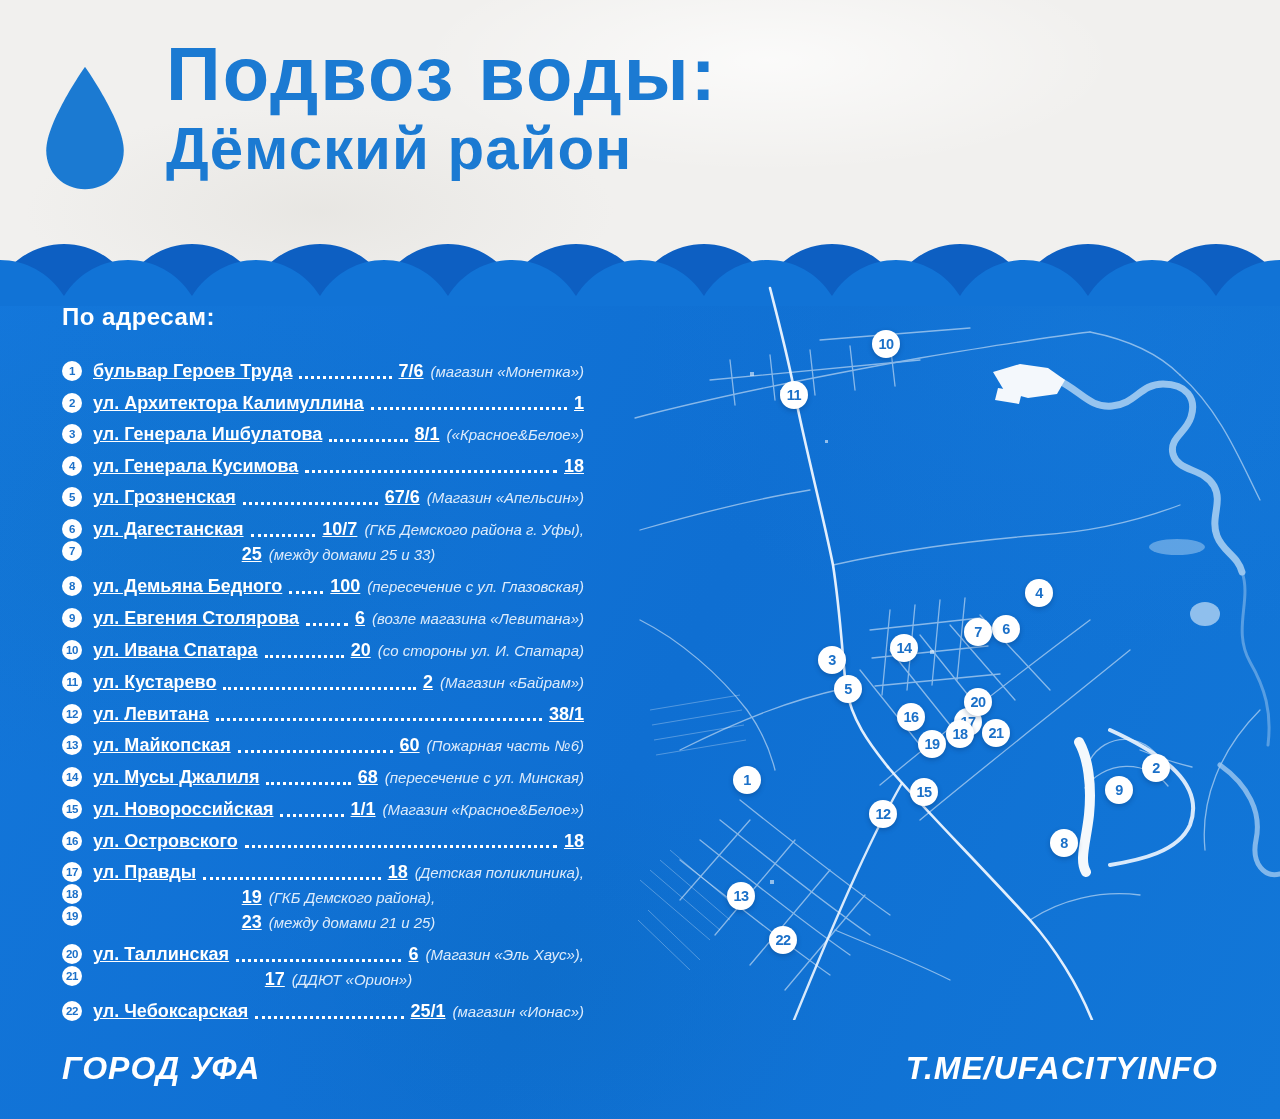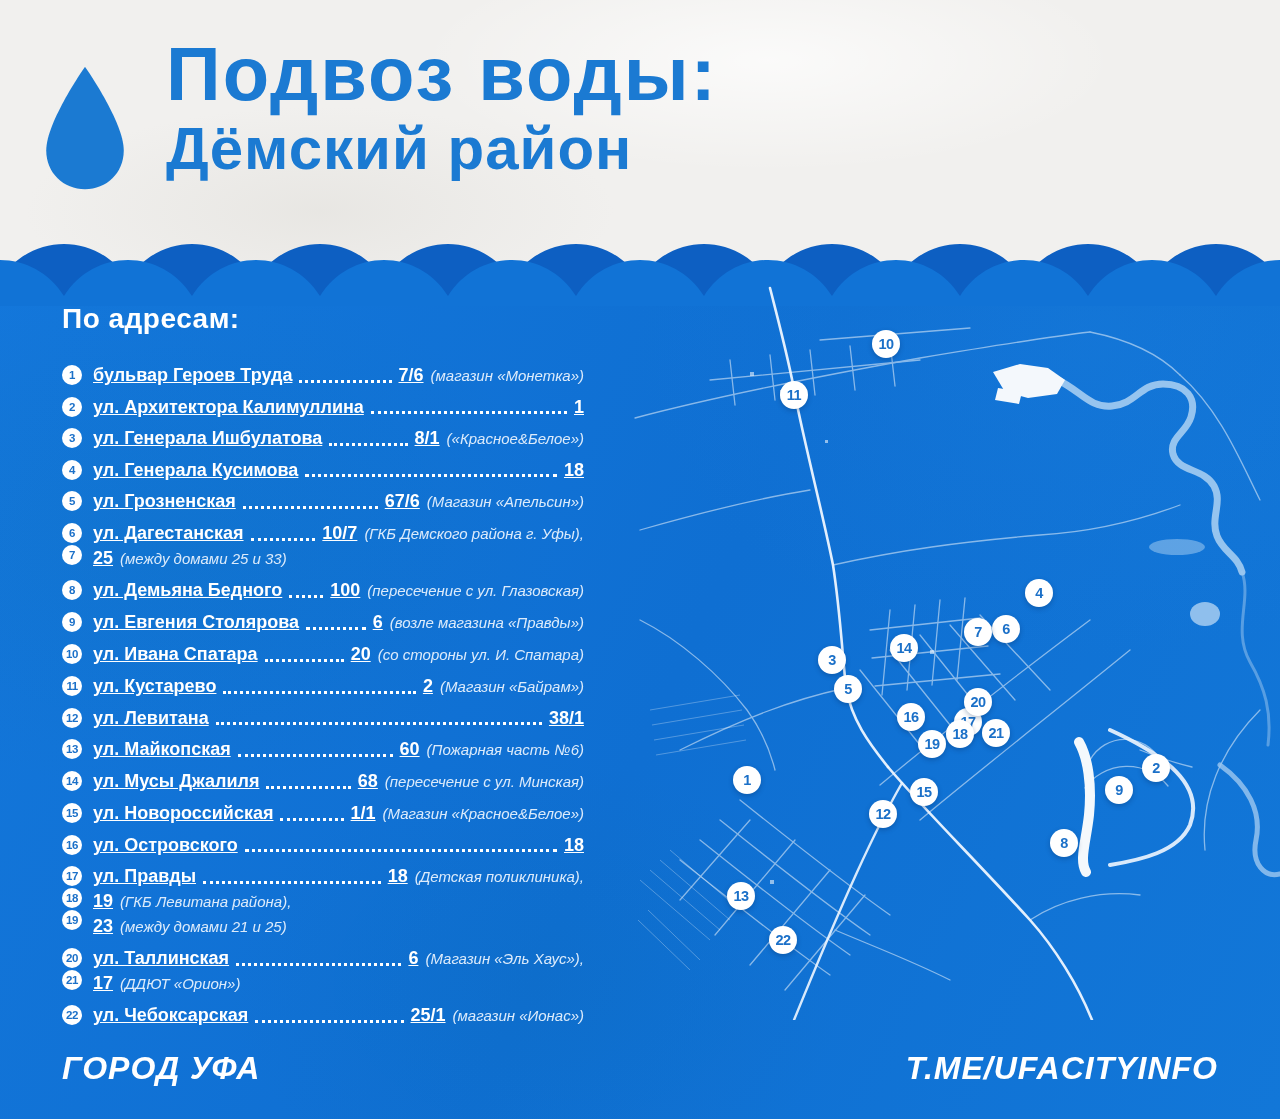--- a/index.html
+++ b/index.html
@@ -36,35 +36,35 @@
     font-size:76px;line-height:1.0;font-weight:bold;letter-spacing:2px;
     color:var(--title-blue,#1b7ad2);
   }
   .subtitle{
     font-size:60px;line-height:1.1;font-weight:bold;letter-spacing:1px;
     color:var(--title-blue,#1b7ad2);margin-top:4px;
   }
   .wave{position:absolute;top:240px;left:0;width:1280px;height:66px;display:block;}
   
   .address-panel{position:absolute;left:62px;top:303px;width:522px;}
-  .list-heading{color:#fff;font-size:28px;font-weight:bold;letter-spacing:.5px;}
+  .list-heading{color:#fff;font-size:24px;font-weight:bold;letter-spacing:.5px;}
   .list{margin-top:28px;display:flex;flex-direction:column;gap:7px;}
   .row{display:flex;gap:11px;align-items:flex-start;line-height:24px;}
   .badges{display:flex;flex-direction:column;gap:2px;padding-top:2px;flex:0 0 20px;}
   .badge{
     width:20px;height:20px;border-radius:50%;background:#fff;
     color:var(--badge-text,#1b70c8);font-size:11.5px;font-weight:bold;
     display:flex;align-items:center;justify-content:center;letter-spacing:-.5px;
   }
   .entry{flex:1 1 auto;min-width:0;}
   .line{display:flex;align-items:baseline;}
   .street,.val{font-weight:bold;white-space:nowrap;color:#fff;font-size:18px;text-decoration:underline;}
   .dots{flex:1 1 0;min-width:6px;border-bottom:3px dotted #fff;margin:0 7px;align-self:flex-end;margin-bottom:5px;}
   .note{font-style:italic;color:var(--note-text,#dcebfb);font-size:15px;margin-left:7px;white-space:nowrap;}
-  .extra-line{text-align:left;white-space:nowrap;}
+  .extra-line{text-align:center;white-space:nowrap;}
   
   .map{position:absolute;left:620px;top:280px;width:660px;height:740px;}
   .map svg{position:absolute;inset:0;}
   .marker{
     position:absolute;width:28px;height:28px;border-radius:50%;background:#fff;
     color:var(--badge-text,#1b70c8);font-weight:bold;font-size:14.5px;
     display:flex;align-items:center;justify-content:center;
     transform:translate(-50%,-50%);box-shadow:0 2px 5px rgba(0,40,90,.3);
     letter-spacing:-.5px;
   }
@@ -212,21 +212,21 @@
 
   <div class="row">
     <div class="badges">
             <span class="badge">9</span>
           </div>
     <div class="entry">
       <div class="line">
         <span class="street">ул. Евгения Столярова</span>
         <span class="dots"></span>
         <span class="val">6</span>
-        <span class="note">(возле магазина «Правды»)</span>
+        <span class="note">(возле магазина «Левитана»)</span>
       </div>
     </div>
   </div>
 
   <div class="row">
     <div class="badges">
             <span class="badge">10</span>
           </div>
     <div class="entry">
       <div class="line">
@@ -328,21 +328,21 @@
             <span class="badge">18</span>
             <span class="badge">19</span>
           </div>
     <div class="entry">
       <div class="line">
         <span class="street">ул. Правды</span>
         <span class="dots"></span>
         <span class="val">18</span>
         <span class="note">(Детская поликлиника),</span>
       </div>
-    <div class="extra-line"><span class="val">19</span><span class="note">(ГКБ Левитана района),</span></div>
+    <div class="extra-line"><span class="val">19</span><span class="note">(ГКБ Демского района),</span></div>
             <div class="extra-line"><span class="val">23</span><span class="note">(между домами 21 и 25)</span></div>
           </div>
   </div>
 
   <div class="row">
     <div class="badges">
             <span class="badge">20</span>
             <span class="badge">21</span>
           </div>
     <div class="entry">

